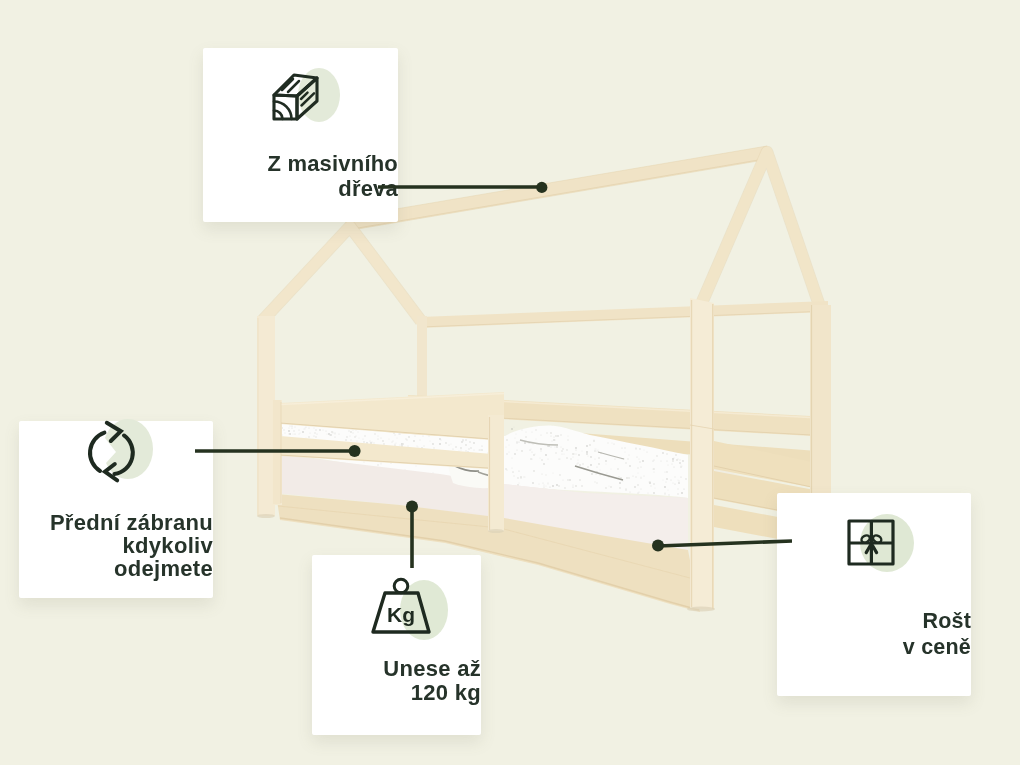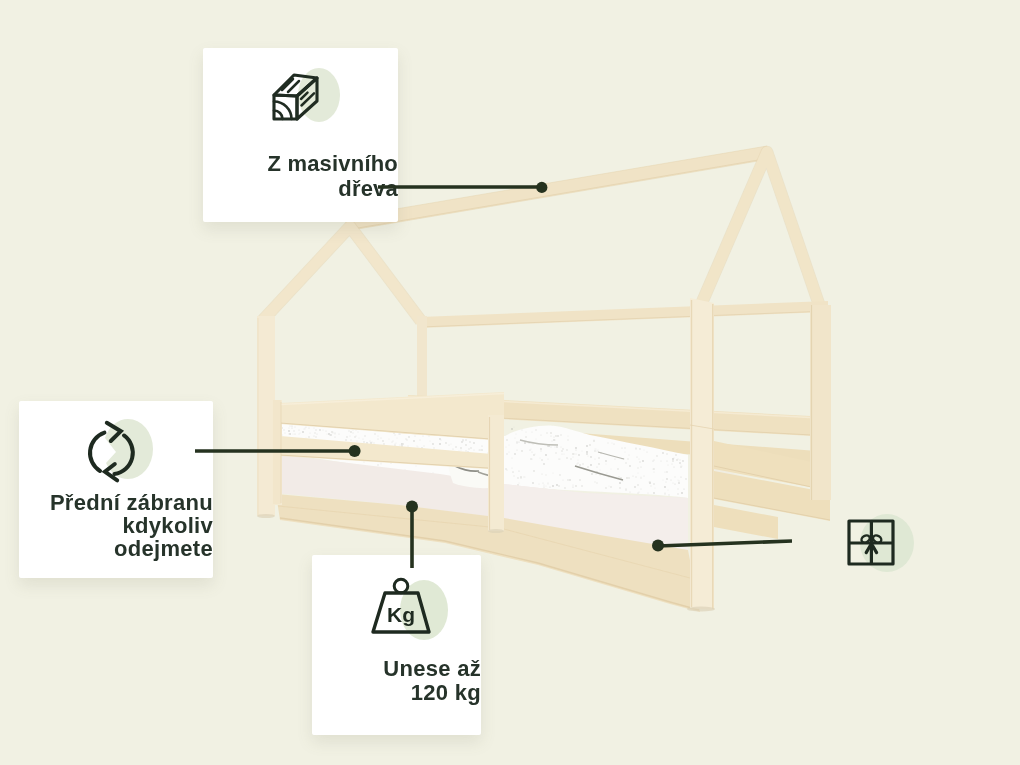--- a/index.html
+++ b/index.html
@@ -580,25 +580,28 @@
   <line x1="281" y1="402" x2="281" y2="503" stroke="#e3d1ad" stroke-width="1" opacity="0.6"></line>
 
   <rect x="488" y="415" width="16" height="116" fill="#f4ead2"></rect>
   <line x1="489.5" y1="417" x2="489.5" y2="530" stroke="#e3d1ad" stroke-width="1.2" opacity="0.8"></line>
   <ellipse cx="496" cy="531" rx="8" ry="2" fill="#ddd3b9" opacity="0.7"></ellipse>
 </svg>
 
 <div class="card" style="left:203px;top:48px;width:195px;height:174px;">
   <div class="ct" style="top:103px;font-size:22px;line-height:25px;letter-spacing:0.2px;">Z masivního<br>dřeva</div>
 </div>
-<div class="card" style="left:19px;top:401px;width:194px;height:177px;">
+<div class="card" style="left:19px;top:421px;width:194px;height:177px;">
   <div class="ct" style="top:90px;font-size:22px;line-height:23px;letter-spacing:0.3px;padding-left:10px;box-sizing:border-box;">Přední zábranu<br>kdykoliv<br>odejmete</div>
 </div>
 <div class="card" style="left:312px;top:555px;width:169px;height:180px;">
   <div class="ct" style="top:102px;font-size:22px;line-height:24px;letter-spacing:0.3px;">Unese až<br>120 kg</div>
+</div>
+<div class="card" style="left:777px;top:493px;width:194px;height:203px;">
+  <div class="ct" style="top:115px;font-size:21.5px;line-height:26px;letter-spacing:0.2px;">Rošt<br>v ceně</div>
 </div>
 
 <svg class="full" width="1020" height="765" viewBox="0 0 1020 765">
 
   <ellipse cx="319" cy="95" rx="21" ry="27" fill="#e3ead9"></ellipse>
   <path d="M128,419 A25,30 0 0 1 128,479 A25,30 0 0 1 106,463 L116,452 L105,438 A25,30 0 0 1 128,419 Z" fill="#e3ead9"></path>
   <ellipse cx="424" cy="610" rx="24" ry="30" fill="#e0e9d5"></ellipse>
   <ellipse cx="887" cy="543" rx="27" ry="29" fill="#dfe8d4"></ellipse>
 
   <g stroke="#202c22" stroke-width="3.1" fill="none" stroke-linejoin="round" stroke-linecap="round">

